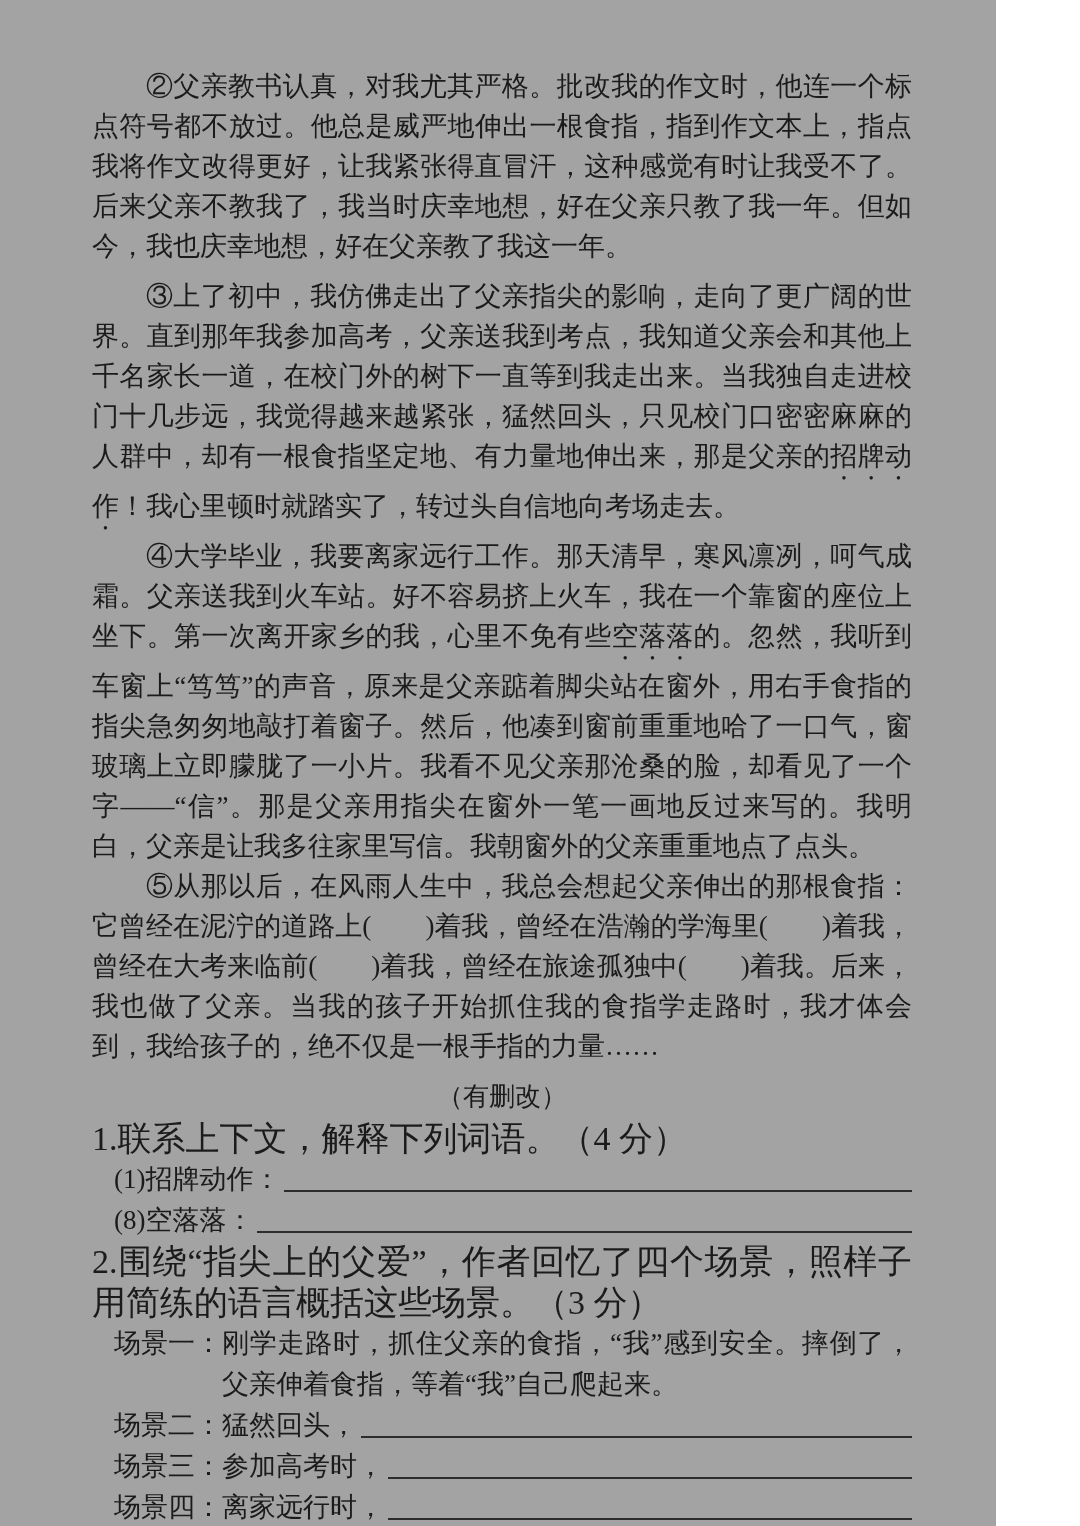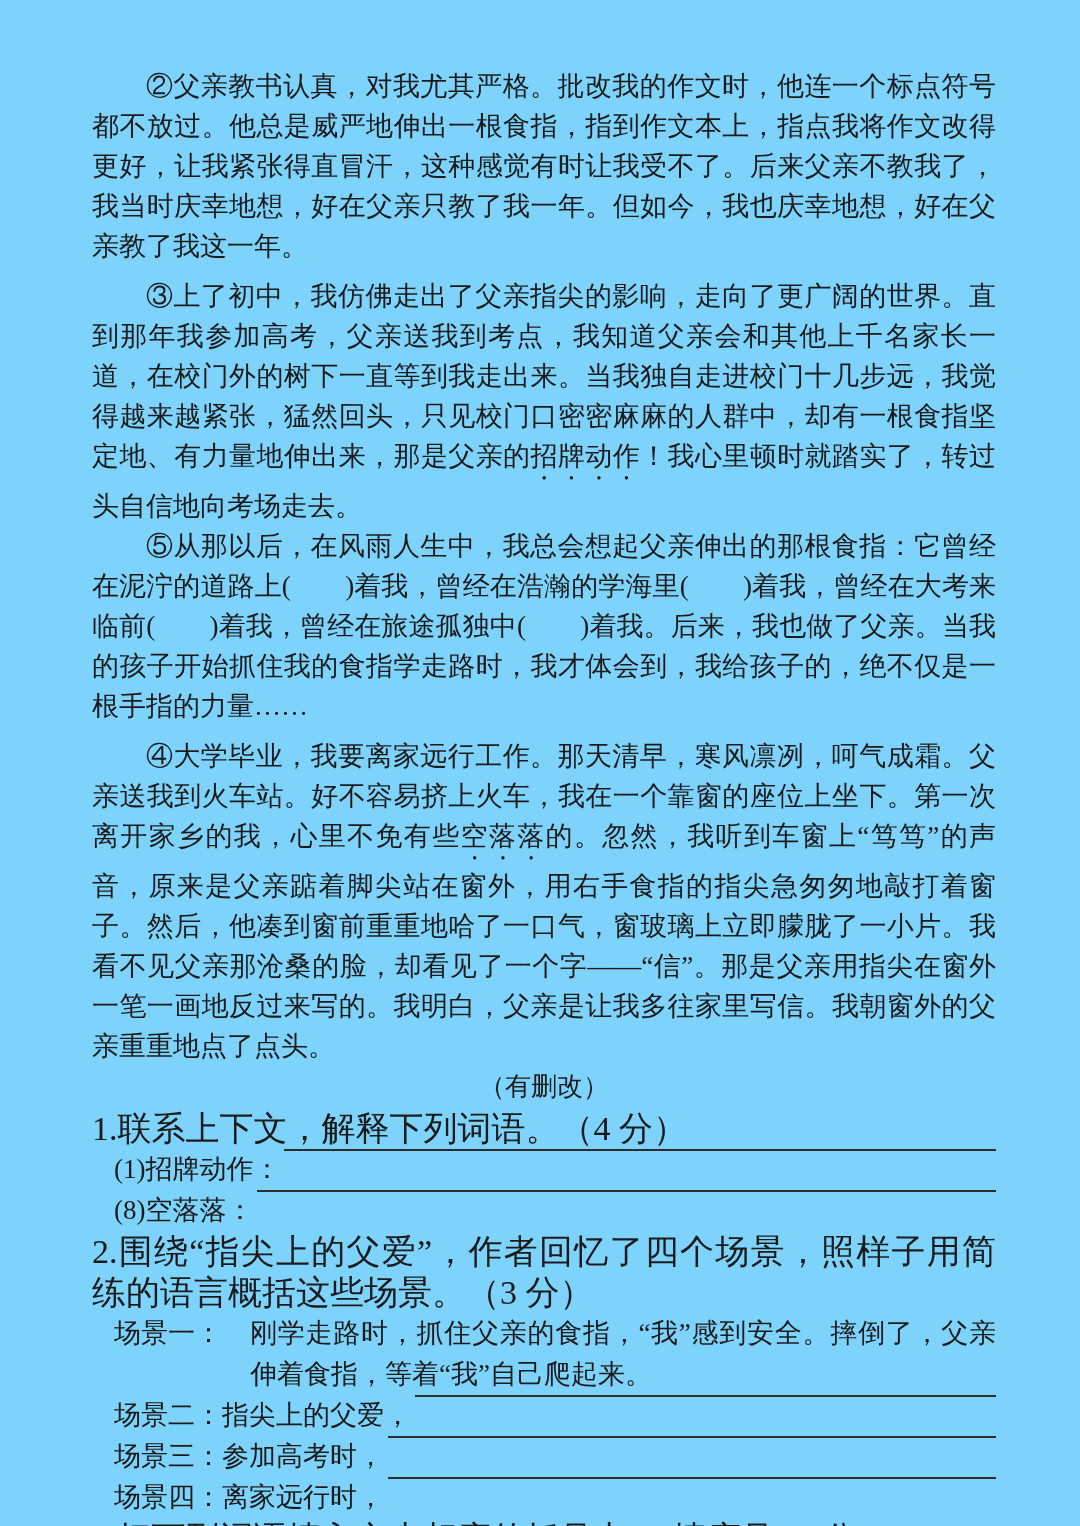--- a/index.html
+++ b/index.html
@@ -9,24 +9,24 @@
   }
   body {
     width: 1080px;
     height: 1526px;
     overflow: hidden;
     color: #1b1b1b;
     font-family: "Liberation Serif", "DejaVu Serif", serif;
   }
   .page {
     box-sizing: border-box;
-    width: 1080px;
+    width: 996px;
     height: 1526px;
     padding: 66px 84px 0 92px;
-    background: #7dd3fc;
+    background: #a3a3a3;
   }
   
   .para {
     margin: 0;
     font-size: 27px;
     line-height: 40px;
     text-align: justify;
     text-indent: 2em;
     word-break: break-all;
   }
@@ -50,57 +50,57 @@
     text-align: justify;
     word-break: break-all;
   }
   .sub {
     margin-left: 22px;
     font-size: 27px;
     line-height: 41px;
   }
   .fill-row {
     display: flex;
+    align-items: flex-end;
   }
   .fill-row .lbl,
   .fill-row .pre {
     white-space: nowrap;
     flex-shrink: 0;
   }
   .blank {
     flex: 1;
     height: 0;
     border-bottom: 2px solid #2c2c2c;
     margin-bottom: 8px;
     margin-left: 4px;
   }
   .scene {
     display: flex;
-    gap: 28px;
   }
   .scene .lbl {
     white-space: nowrap;
     flex-shrink: 0;
   }
   .scene .scene-text {
     flex: 1;
     text-align: justify;
     word-break: break-all;
   }
 </style>
 </head>
 <body>
 
 <div class="page">
 
   <div class="article">
     <p class="para"><span>②父亲教书认真，对我尤其严格。批改我的作文时，他连一个标点符号都不放过。他总是威严地伸出一根食指，指到作文本上，指点我将作文改得更好，让我紧张得直冒汗，这种感觉有时让我受不了。后来父亲不教我了，我当时庆幸地想，好在父亲只教了我一年。但如今，我也庆幸地想，好在父亲教了我这一年。</span><span class="emph"></span><span></span></p>
     <p class="para"><span>③上了初中，我仿佛走出了父亲指尖的影响，走向了更广阔的世界。直到那年我参加高考，父亲送我到考点，我知道父亲会和其他上千名家长一道，在校门外的树下一直等到我走出来。当我独自走进校门十几步远，我觉得越来越紧张，猛然回头，只见校门口密密麻麻的人群中，却有一根食指坚定地、有力量地伸出来，那是父亲的</span><span class="emph">招牌动作</span><span>！我心里顿时就踏实了，转过头自信地向考场走去。</span></p>
+    <p class="para"><span>④大学毕业，我要离家远行工作。那天清早，寒风凛冽，呵气成霜。父亲送我到火车站。好不容易挤上火车，我在一个靠窗的座位上坐下。第一次离开家乡的我，心里不免有些</span><span class="emph">空落落</span><span>的。忽然，我听到车窗上“笃笃”的声音，原来是父亲踮着脚尖站在窗外，用右手食指的指尖急匆匆地敲打着窗子。然后，他凑到窗前重重地哈了一口气，窗玻璃上立即朦胧了一小片。我看不见父亲那沧桑的脸，却看见了一个字——“信”。那是父亲用指尖在窗外一笔一画地反过来写的。我明白，父亲是让我多往家里写信。我朝窗外的父亲重重地点了点头。</span></p>
     <p class="para"><span>⑤从那以后，在风雨人生中，我总会想起父亲伸出的那根食指：它曾经在泥泞的道路上(　　)着我，曾经在浩瀚的学海里(　　)着我，曾经在大考来临前(　　)着我，曾经在旅途孤独中(　　)着我。后来，我也做了父亲。当我的孩子开始抓住我的食指学走路时，我才体会到，我给孩子的，绝不仅是一根手指的力量……</span><span class="emph"></span><span></span></p>
-    <p class="para"><span>④大学毕业，我要离家远行工作。那天清早，寒风凛冽，呵气成霜。父亲送我到火车站。好不容易挤上火车，我在一个靠窗的座位上坐下。第一次离开家乡的我，心里不免有些</span><span class="emph">空落落</span><span>的。忽然，我听到车窗上“笃笃”的声音，原来是父亲踮着脚尖站在窗外，用右手食指的指尖急匆匆地敲打着窗子。然后，他凑到窗前重重地哈了一口气，窗玻璃上立即朦胧了一小片。我看不见父亲那沧桑的脸，却看见了一个字——“信”。那是父亲用指尖在窗外一笔一画地反过来写的。我明白，父亲是让我多往家里写信。我朝窗外的父亲重重地点了点头。</span></p>
     <p class="attribution">（有删改）</p>
   </div>
 
   <div class="questions">
 
     <p class="qtext">1.联系上下文，解释下列词语。（4 分）</p>
     <div class="sub fill-row">
       <span class="lbl">(1)招牌动作：</span>
       <div class="blank"></div>
     </div>
@@ -109,21 +109,21 @@
       <div class="blank"></div>
     </div>
 
     <p class="qtext">2.围绕“指尖上的父爱”，作者回忆了四个场景，照样子用简练的语言概括这些场景。（3 分）</p>
     <div class="sub scene">
       <span class="lbl">场景一：</span>
       <span class="scene-text">刚学走路时，抓住父亲的食指，“我”感到安全。摔倒了，父亲伸着食指，等着“我”自己爬起来。</span>
     </div>
     <div class="sub fill-row">
       <span class="lbl">场景二：</span>
-      <span class="pre">指尖上的父爱，</span>
+      <span class="pre">猛然回头，</span>
       <div class="blank"></div>
     </div>
     <div class="sub fill-row">
       <span class="lbl">场景三：</span>
       <span class="pre">参加高考时，</span>
       <div class="blank"></div>
     </div>
     <div class="sub fill-row">
       <span class="lbl">场景四：</span>
       <span class="pre">离家远行时，</span>

